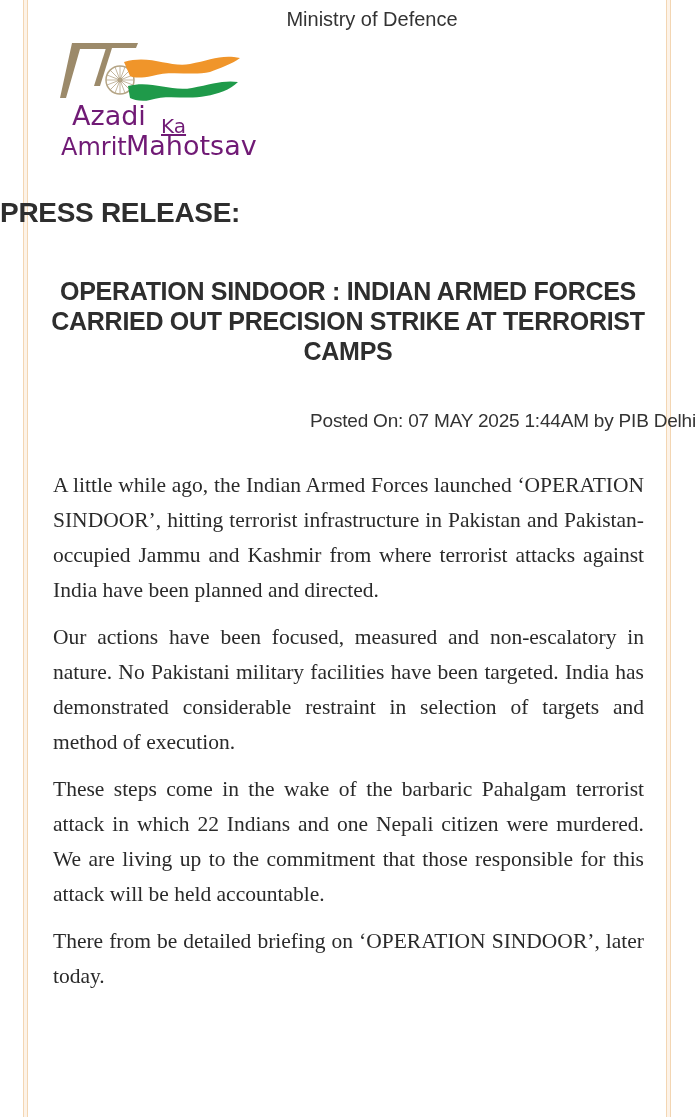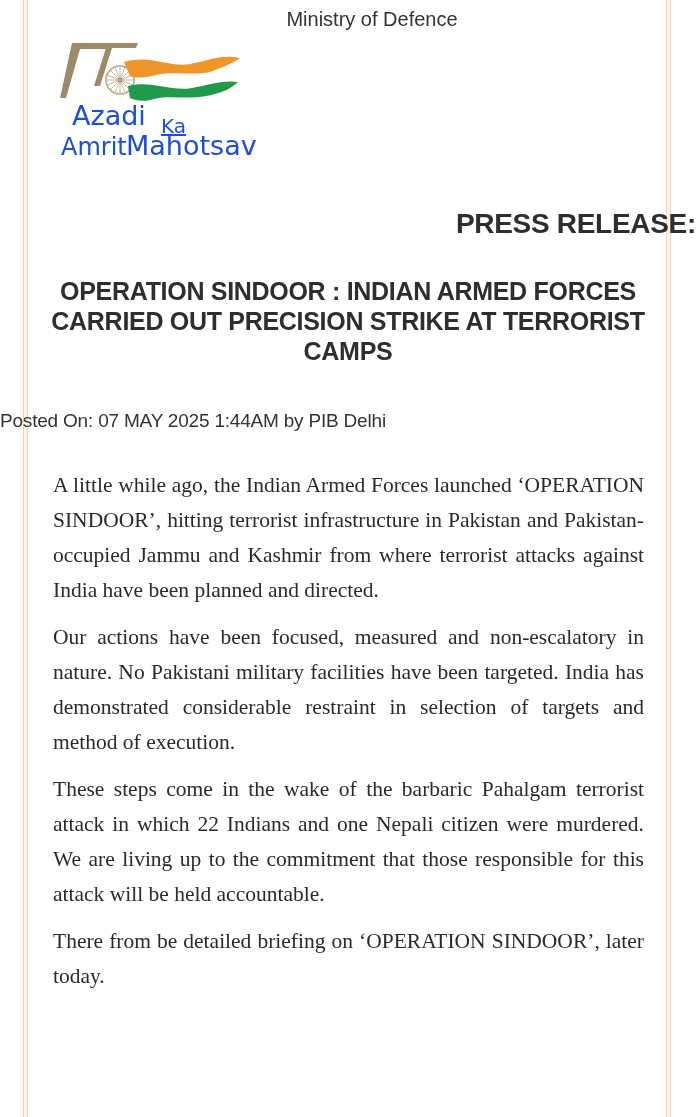--- a/index.html
+++ b/index.html
@@ -41,36 +41,36 @@
 
     .logo {
       position: absolute;
       left: 60px;
       top: 38px;
       width: 230px;
       height: 130px;
     }
     .logo-text {
       position: absolute;
-      color: #1d4ed8;
+      color: #701a75;
       font-family: "DejaVu Sans", sans-serif;
       line-height: 1;
       white-space: nowrap;
     }
     .logo-azadi { left: 12px; top: 64px; font-size: 27px; }
     .logo-ka { left: 101px; top: 78px; font-size: 20px; text-decoration: underline; }
     .logo-amrit { left: 1px; top: 97px; font-size: 24px; }
     .logo-mahotsav { left: 66px; top: 94px; font-size: 27px; }
 
     .press-title {
       position: absolute;
-      top: 208px;
+      top: 197px;
       left: 0;
       width: 696px;
-      text-align: right;
+      text-align: left;
       font-size: 28px;
       font-weight: bold;
       color: #2e2e2e;
       letter-spacing: -0.3px;
     }
     .headline {
       position: absolute;
       top: 276px;
       left: 40px;
       width: 616px;
@@ -79,21 +79,21 @@
       font-weight: bold;
       line-height: 30px;
       color: #2e2e2e;
       letter-spacing: -0.3px;
     }
     .posted {
       position: absolute;
       top: 410px;
       left: 0;
       width: 696px;
-      text-align: left;
+      text-align: right;
       font-size: 19px;
       color: #333333;
       letter-spacing: -0.2px;
     }
 
     .body-text {
       position: absolute;
       left: 53px;
       width: 591px;
       font-family: "Liberation Serif", serif;

